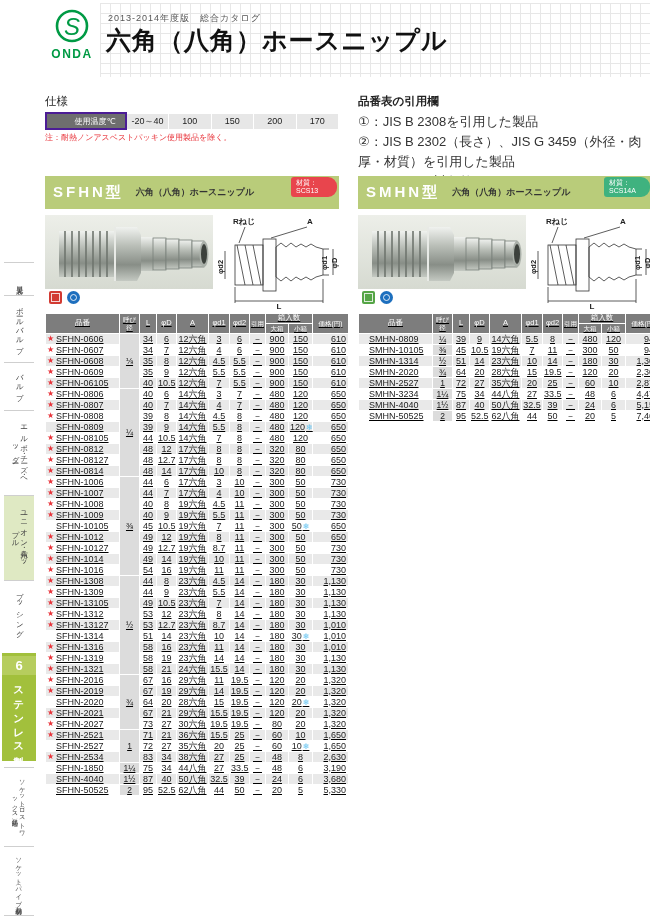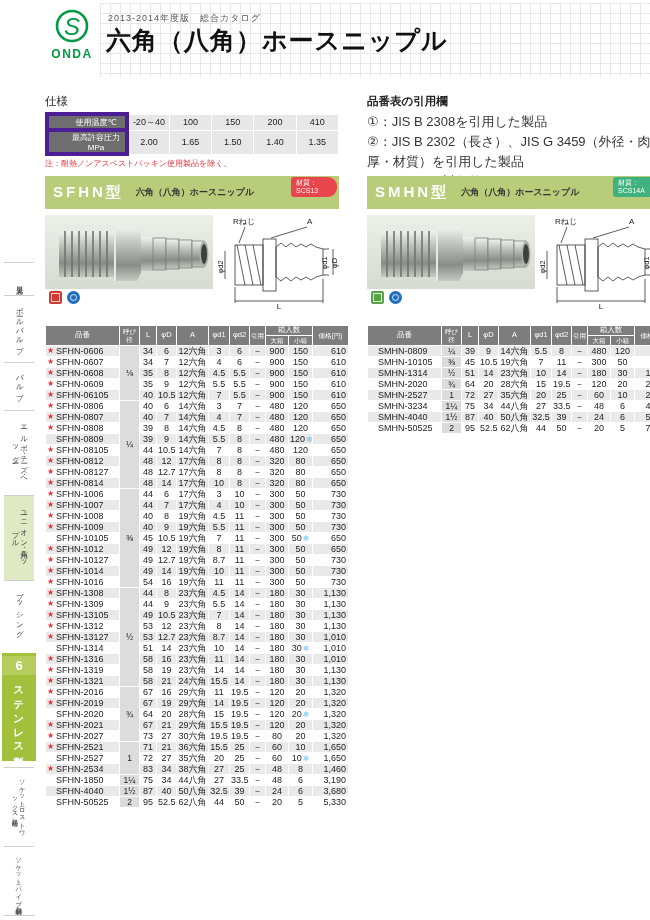--- a/index.html
+++ b/index.html
@@ -26,54 +26,54 @@
   .header { position:relative; height:84px; }
   .grid-bg { position:absolute; left:62px; top:3px; right:0; height:74px;
              background-image:linear-gradient(#e7e7e7 1px,transparent 1px),
                               linear-gradient(90deg,#e7e7e7 1px,transparent 1px);
              background-size:10px 10px; }
   .brand { position:absolute; left:6px; top:6px; width:56px; text-align:center; }
   .catalog-line { position:absolute; left:70px; top:12px; font-size:9px; color:#555; letter-spacing:1px; }
   .page-title { position:absolute; left:68px; top:24px; font-size:25px; font-weight:bold; color:#111; letter-spacing:1px; }
 
   
-  .cols { position:absolute; top:94px; left:7px; width:600px; display:flex; gap:28px; }
+  .cols { position:absolute; top:94px; left:7px; width:600px; display:flex; gap:19px; }
   .col { width:294px; }
   .pre-band { height:82px; }
   .block-head { font-size:11.5px; color:#222; margin-bottom:3px; }
 
   
   .spec { width:100%; border-collapse:collapse; table-layout:fixed; }
-  .spec th { background:#6e6e6e; color:#fff; font-weight:normal; font-size:8px; border:4px solid #4c1d95;
+  .spec th { background:#6e6e6e; color:#fff; font-weight:normal; font-size:8px; border:2px solid #4c1d95;
              height:16px; width:80px;padding-left:18px; }
   .spec td { background:#e7e7e7; color:#222; font-size:9px; text-align:center; border:1px solid #fff; height:16px; }
   .red-note { font-size:8px; color:#e8333a; margin-top:2px; }
 
   
   .band { height:33px; background:#b9cc7a; position:relative; display:flex; align-items:center; margin-bottom:4px; }
   .band-name { color:#fff; font-size:15px; font-weight:bold; letter-spacing:3px; margin-left:8px; }
   .band-sub { font-size:9px; color:#333; margin-left:12px; font-weight:bold; }
   .badge { position:absolute; right:2px; top:1px; height:20px; width:46px; border-radius:3px 9px 9px 3px;
            color:#fff; font-size:7px; line-height:1.2; display:flex; flex-direction:column;
            justify-content:center; padding-left:5px; }
 
   
-  .panel { position:relative; height:98px; margin-bottom:14px; }
+  .panel { position:relative; height:98px; margin-bottom:2px;font-weight:bold; }
   .photo-box { position:absolute; left:0; top:2px; width:168px; height:74px; background:linear-gradient(#edefe9,#d6dad1); }
   .panel-icons { position:absolute; left:4px; top:78px; display:flex; gap:5px; align-items:center; }
   .stamp { width:13px; height:13px; border-radius:2px; position:relative; }
   .stamp:after { content:""; position:absolute; left:2px; top:2px; right:2px; bottom:2px;
                  border:1px solid rgba(255,255,255,.8); }
   .seal { width:13px; height:13px; border-radius:50%; background:#1d6fbe; position:relative; }
   .seal:after { content:""; position:absolute; left:3px; top:3px; right:3px; bottom:3px;
                 border:1px solid rgba(255,255,255,.85); border-radius:50%; }
   .diagram-box { position:absolute; right:0; top:0; width:124px; height:98px; }
 
   
-  .dtable { width:100%; border-collapse:collapse; table-layout:fixed; font-size:9px; }
+  .dtable { width:100%; border-collapse:collapse; table-layout:fixed; font-size:9px;text-decoration:underline; }
   .dtable th { background:#7d7d7d; color:#fff; font-weight:normal; font-size:7.5px;
                border:1px solid #fff; height:10px; padding:0; line-height:1.1; }
   .dtable th.th-small { font-size:6.5px; }
   .dtable td { border:1px solid #fff; height:11px; padding:0 1px; text-align:center; color:#222;
                line-height:1; white-space:nowrap; }
   .dtable tr.odd td { background:#e9e9e9; }
   .dtable tr.even td { background:#fff; }
   .dtable td.size { background:#dcdcdc !important; font-size:8.5px; }
   .dtable td.code { text-align:left; padding-left:10px; position:relative; }
   .dtable td.price { text-align:right; padding-right:2px; }
@@ -130,29 +130,21 @@
         <div class="pre-band">
           <div class="block-head">仕様</div>
           <table class="spec">
             <tbody>
                 <tr>
               <th>使用温度℃</th>
               <td>-20～40</td>
               <td>100</td>
               <td>150</td>
               <td>200</td>
-              <td>410</td>
-            </tr>
-            <tr>
-              <th>最高許容圧力MPa</th>
-              <td>2.00</td>
-              <td>1.65</td>
-              <td>1.50</td>
-              <td>1.40</td>
-              <td>1.35</td>
+              <td>170</td>
             </tr>
           </tbody>
             </table>
           <div class="red-note">注：耐熱ノンアスベストパッキン使用製品を除く。</div>
         </div>
 
         <div class="band">
           <span class="band-name">SFHN型</span>
           <span class="band-sub">六角（八角）ホースニップル</span>
           <span class="badge" id="sfhn-badge" style="background: rgb(232, 69, 77);">
@@ -726,21 +718,21 @@
               <tr class="odd">
                 <td class="code"><span class="star">★</span>SFHN-2534</td>
                 <td>83</td>
                 <td>34</td>
                 <td>38六角</td>
                 <td>27</td>
                 <td>25</td>
                 <td>－</td>
                 <td>48</td>
                 <td>8</td>
-                <td class="price">1,460</td>
+                <td class="price">2,630</td>
               </tr>
               <tr class="even">
                 <td class="code">SFHN-1850</td>
                 <td class="size" rowspan="1">1¼</td>
                 <td>75</td>
                 <td>34</td>
                 <td>44八角</td>
                 <td>27</td>
                 <td>33.5</td>
                 <td>－</td>

